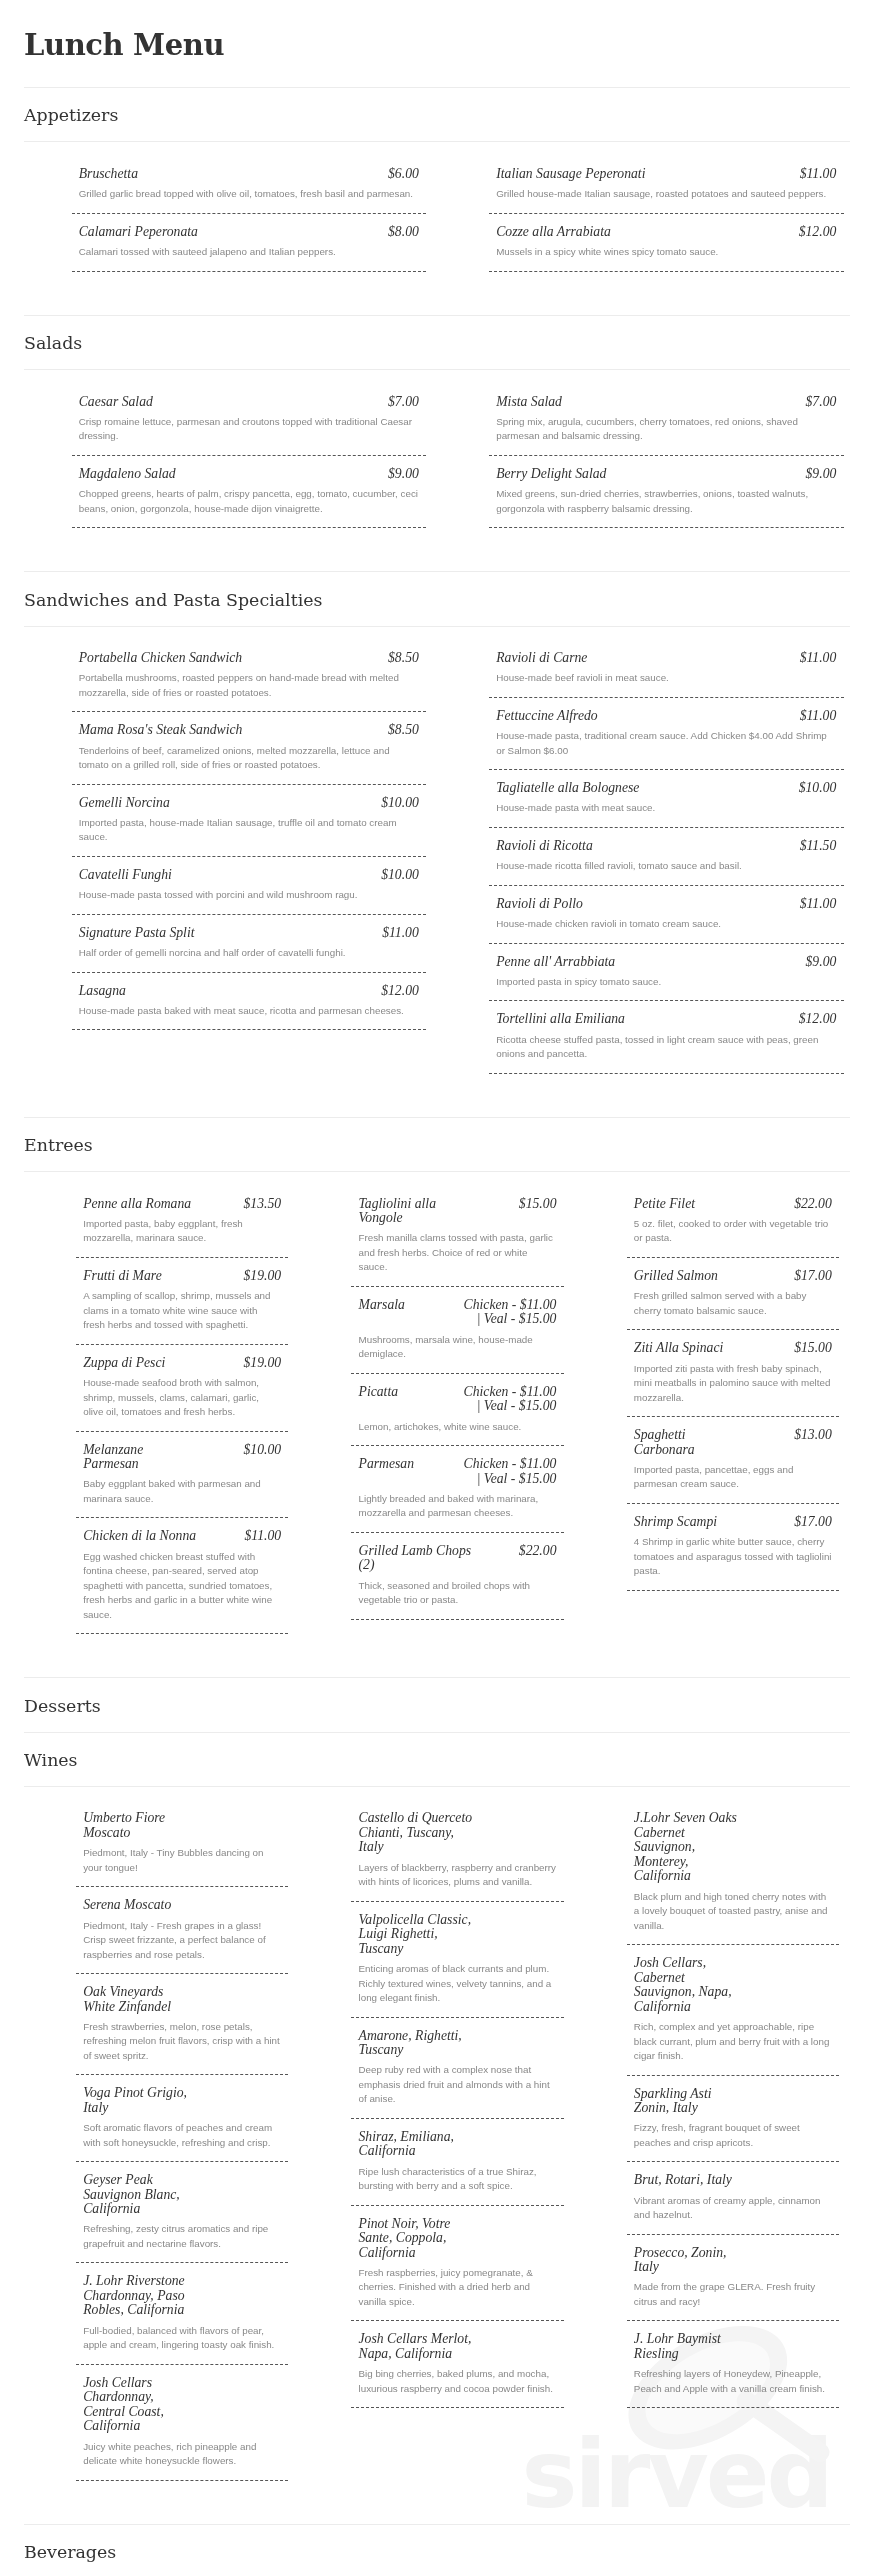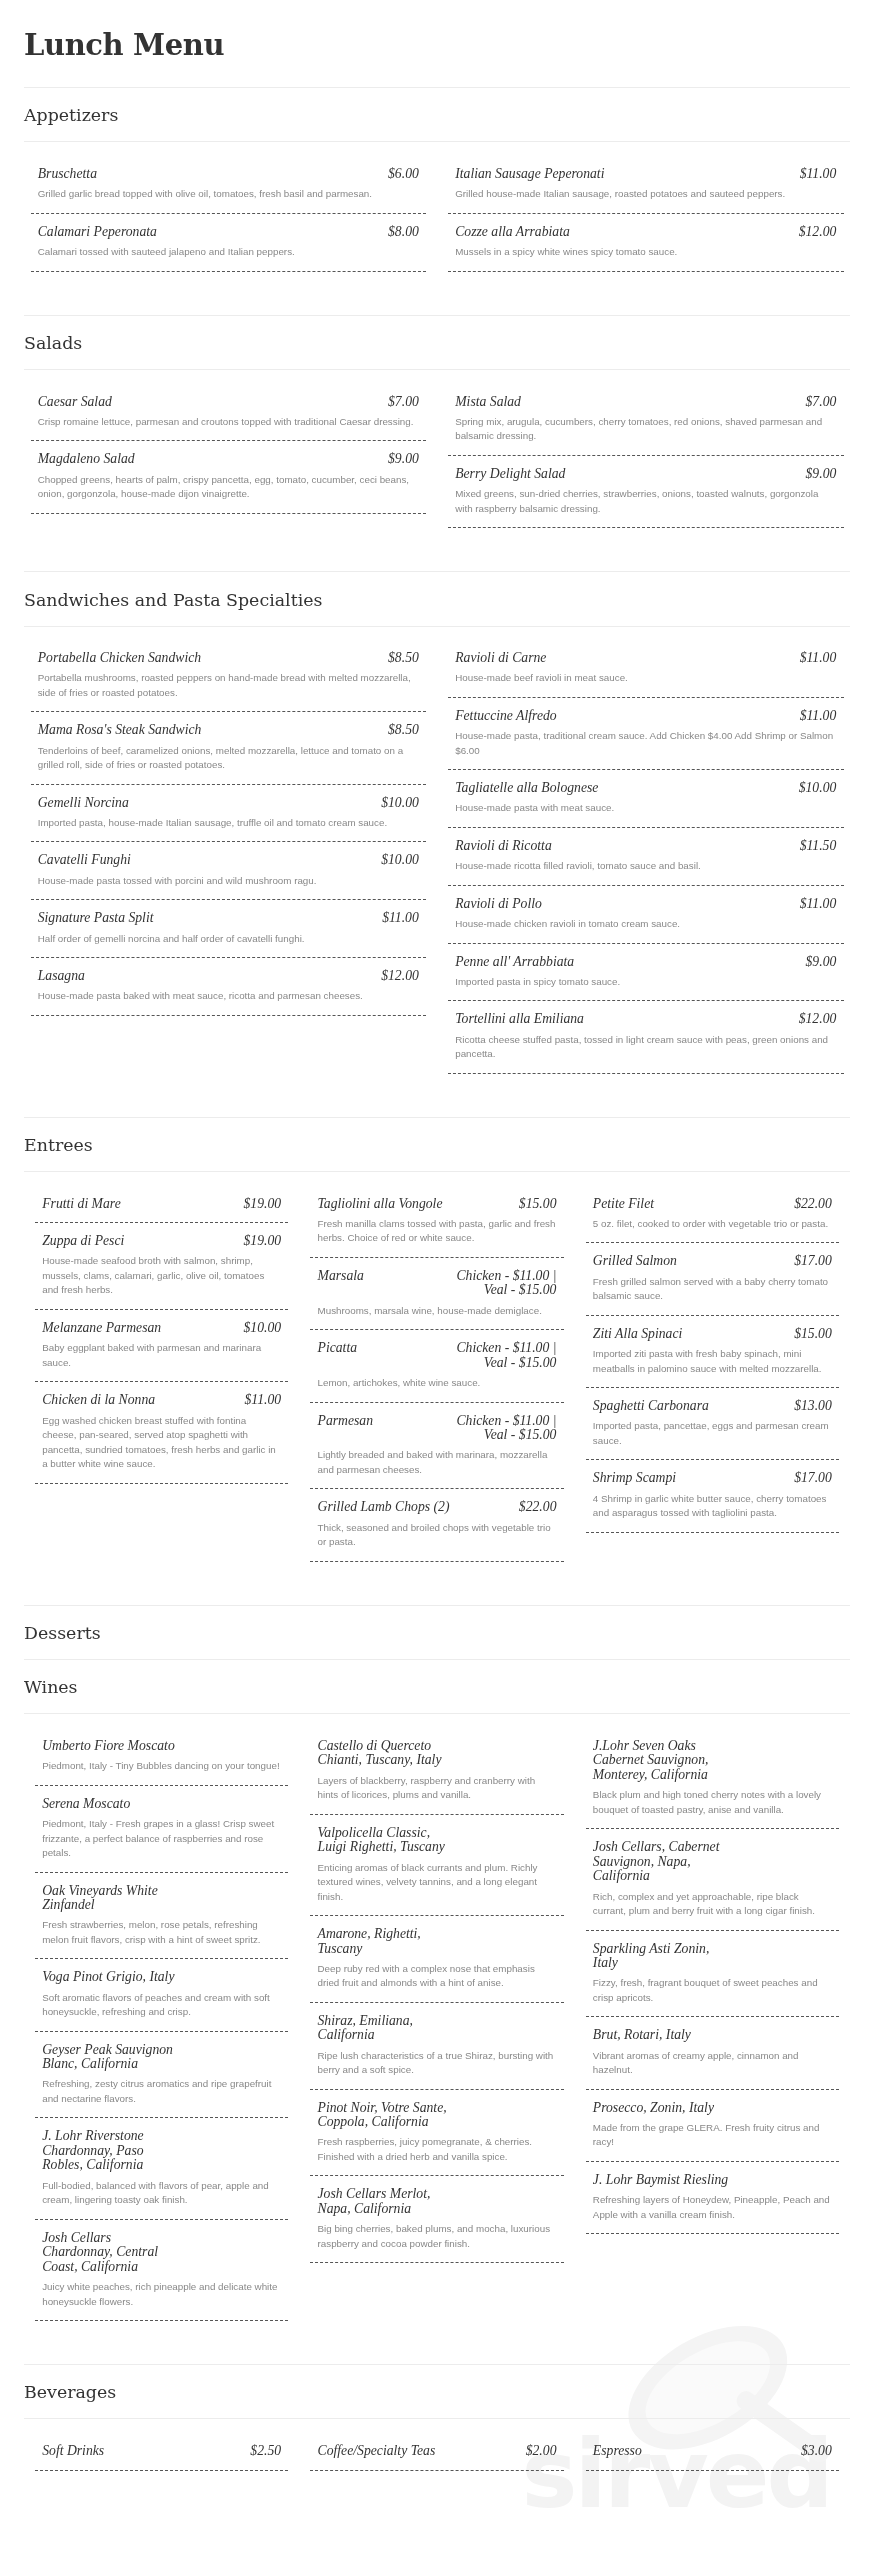--- a/index.html
+++ b/index.html
@@ -32,21 +32,21 @@
   }
   .section-head { padding-top: 8.7px; }
   .section-body {
     border-top: 0.7px solid #ececec;
     padding: 24.6px 0 32px;
     display: grid;
     column-gap: 22px;
   }
   .cols-2 { grid-template-columns: 1fr 1fr; padding-left: 6.5px; padding-right: 6.5px; }
   .cols-3 { grid-template-columns: 1fr 1fr 1fr; padding-left: 11px; padding-right: 11px; }
-  .col { display: flex; flex-direction: column; }
+  .col { display: flex; flex-direction: column; margin-left: 41px; }
   .item {
     border-bottom: 0.7px dashed #555;
     padding: 0 7.2px 11px;
     margin-bottom: 11px;
   }
   .item-head {
     display: flex;
     justify-content: space-between;
     align-items: flex-start;
     gap: 8.7px;
@@ -295,23 +295,31 @@
   </section>
 
   <section class="section">
     <div class="section-head">
         <h2 class="section-title">Entrees</h2>
       </div>
     <div class="section-body cols-3">
         <div class="col">
           <div class="item">
             <div class="item-head">
+              <div class="item-name">Penne alla Romana</div>
+              <div class="item-price">$13.50</div>
+            </div>
+            <div class="item-desc">Imported pasta, baby eggplant, fresh mozzarella, marinara sauce.</div>
+          </div>
+          <div class="item">
+            <div class="item-head">
               <div class="item-name">Frutti di Mare</div>
               <div class="item-price">$19.00</div>
             </div>
+            <div class="item-desc">A sampling of scallop, shrimp, mussels and clams in a tomato white wine sauce with fresh herbs and tossed with spaghetti.</div>
           </div>
           <div class="item">
             <div class="item-head">
               <div class="item-name">Zuppa di Pesci</div>
               <div class="item-price">$19.00</div>
             </div>
             <div class="item-desc">House-made seafood broth with salmon, shrimp, mussels, clams, calamari, garlic, olive oil, tomatoes and fresh herbs.</div>
           </div>
           <div class="item">
             <div class="item-head">

